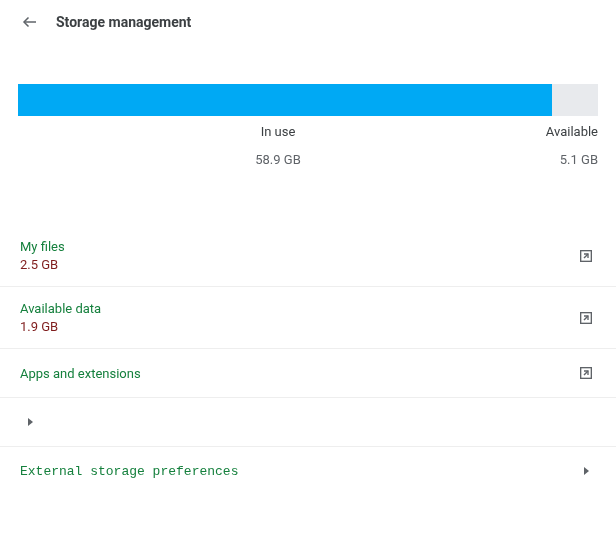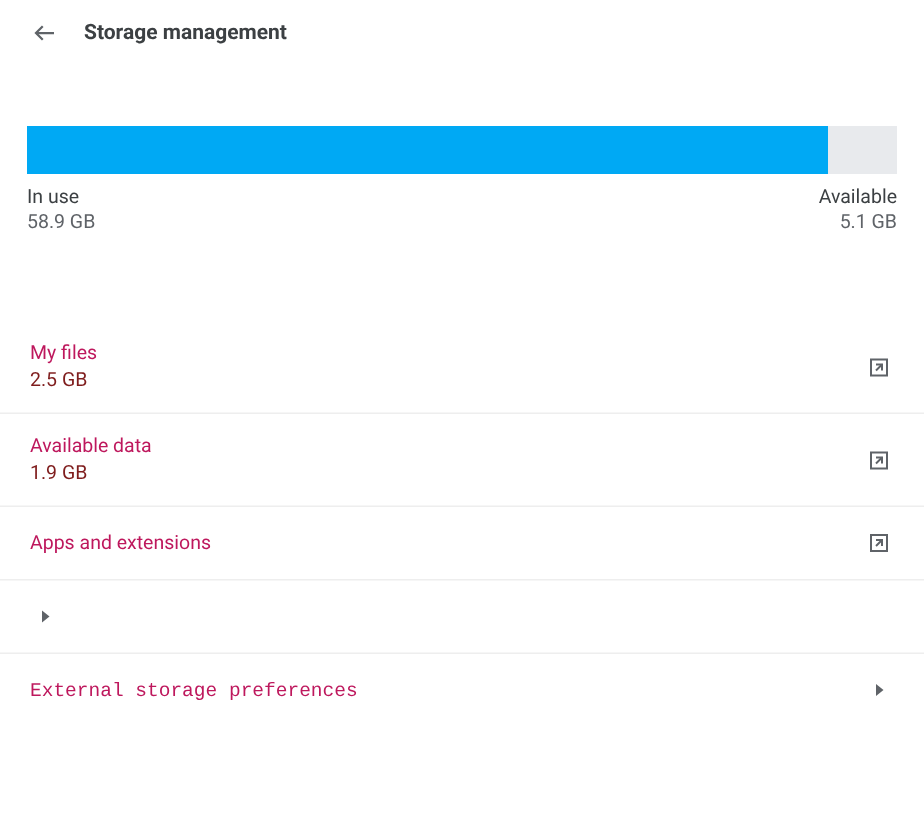--- a/index.html
+++ b/index.html
@@ -43,55 +43,56 @@
     }
     .storage-bar-fill {
       height: 100%;
       background: #00a9f4;
     }
     .storage-labels {
       display: flex;
       margin-top: 8px;
     }
     .storage-label-group {
-      text-align: left;
+      text-align: center;
       display: flex;
       flex-direction: column;
       gap: 2px;
     }
     .storage-label-group.in-use { flex: 1; }
     .storage-label-group.available { width: 60px; text-align: right; }
     .storage-label-title {
       font-size: 13px;
       color: #3c4043;
     }
     .storage-label-value {
       font-size: 13px;
       color: #5f6368;
+      margin-top: 11px;
     }
     .list {
       margin-top: 40px;
     }
     .list-item {
       display: flex;
       align-items: center;
       justify-content: space-between;
       padding: 14px 20px;
       border-bottom: 1px solid #eeeeee;
       cursor: pointer;
     }
     .list-item:last-child { border-bottom: none; }
     .list-item-text {
       display: flex;
       flex-direction: column;
       gap: 3px;
     }
     .list-item-title {
       font-size: 13px;
-      color: #be185d;
+      color: #15803d;
     }
     .list-item-sub {
       font-size: 13px;
       color: #7f1d1d;
     }
     .list-item-icon {
       color: #5f6368;
       display: flex;
       align-items: center;
       justify-content: center;

